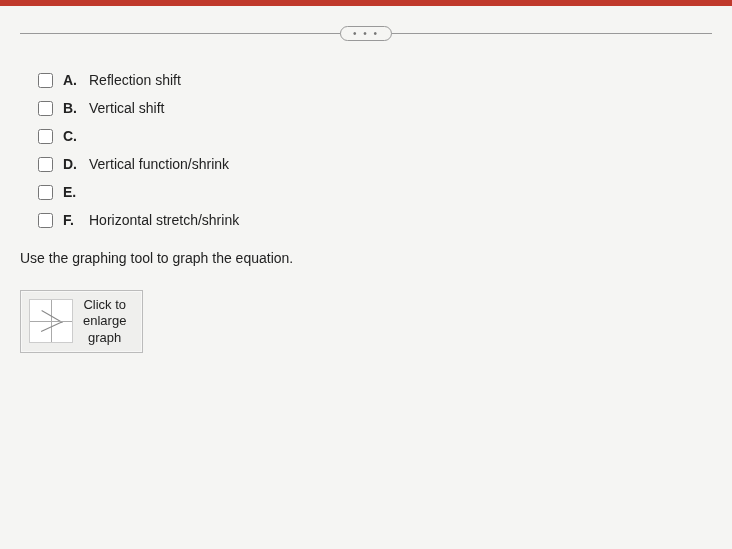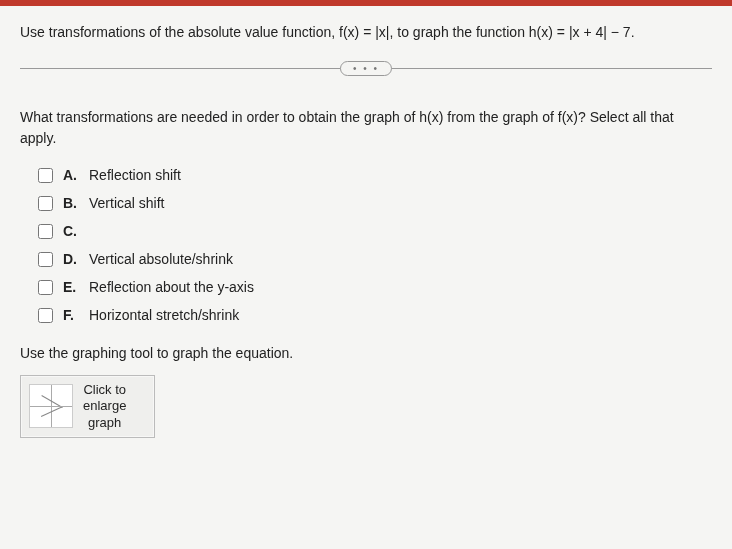--- a/index.html
+++ b/index.html
@@ -75,28 +75,28 @@
       cursor: pointer;
     }
     .opt-letter {
       font-weight: bold;
       margin-right: 10px;
       min-width: 16px;
     }
     .subtext {
       font-size: 14px;
       color: #222;
-      margin-bottom: 14px;
+      margin-bottom: 24px;
     }
     .graph-btn {
       display: inline-flex;
       align-items: center;
       border: 1px solid #bbb;
       background: #efefed;
-      padding: 6px 28px 6px 8px;
+      padding: 6px 16px 6px 8px;
       cursor: pointer;
       gap: 10px;
       box-shadow: inset 0 0 0 1px rgba(255,255,255,0.5);
     }
     .graph-thumb {
       width: 44px;
       height: 44px;
       background: #fff;
       border: 1px solid #ccc;
       position: relative;
@@ -125,53 +125,50 @@
       text-align: center;
     }
   </style>
 </head>
 <body>
 
 <div class="topbar"></div>
 
 <div class="content">
 
-  <div class="instructions">Use transformations of the absolute value function, f(x) = |x|, to graph the function h(x) = |x + 4| − 7.</div>
 
   <div class="divider-row">
     <div class="divider-line"></div>
     <div class="pill">• • •</div>
   </div>
 
-  <div class="question">What transformations are needed in order to obtain the graph of h(x) from the graph of f(x)? Select all that apply.</div>
 
   <div class="options">
     <label class="opt">
       <input type="checkbox" style="">
       <span class="opt-letter">A.</span>
       <span>Reflection shift</span>
     </label>
     <label class="opt">
       <input type="checkbox" style="">
       <span class="opt-letter">B.</span>
       <span>Vertical shift</span>
     </label>
     <label class="opt">
       <input type="checkbox" style="">
       <span class="opt-letter">C.</span>
     </label>
     <label class="opt">
       <input type="checkbox" style="">
       <span class="opt-letter">D.</span>
-      <span>Vertical absolute/shrink</span>
+      <span>Vertical function/shrink</span>
     </label>
     <label class="opt">
       <input type="checkbox" style="">
       <span class="opt-letter">E.</span>
-      <span>Reflection about the y-axis</span>
     </label>
     <label class="opt">
       <input type="checkbox" style="">
       <span class="opt-letter">F.</span>
       <span>Horizontal stretch/shrink</span>
     </label>
   </div>
 
   <div class="subtext">Use the graphing tool to graph the equation.</div>
 

